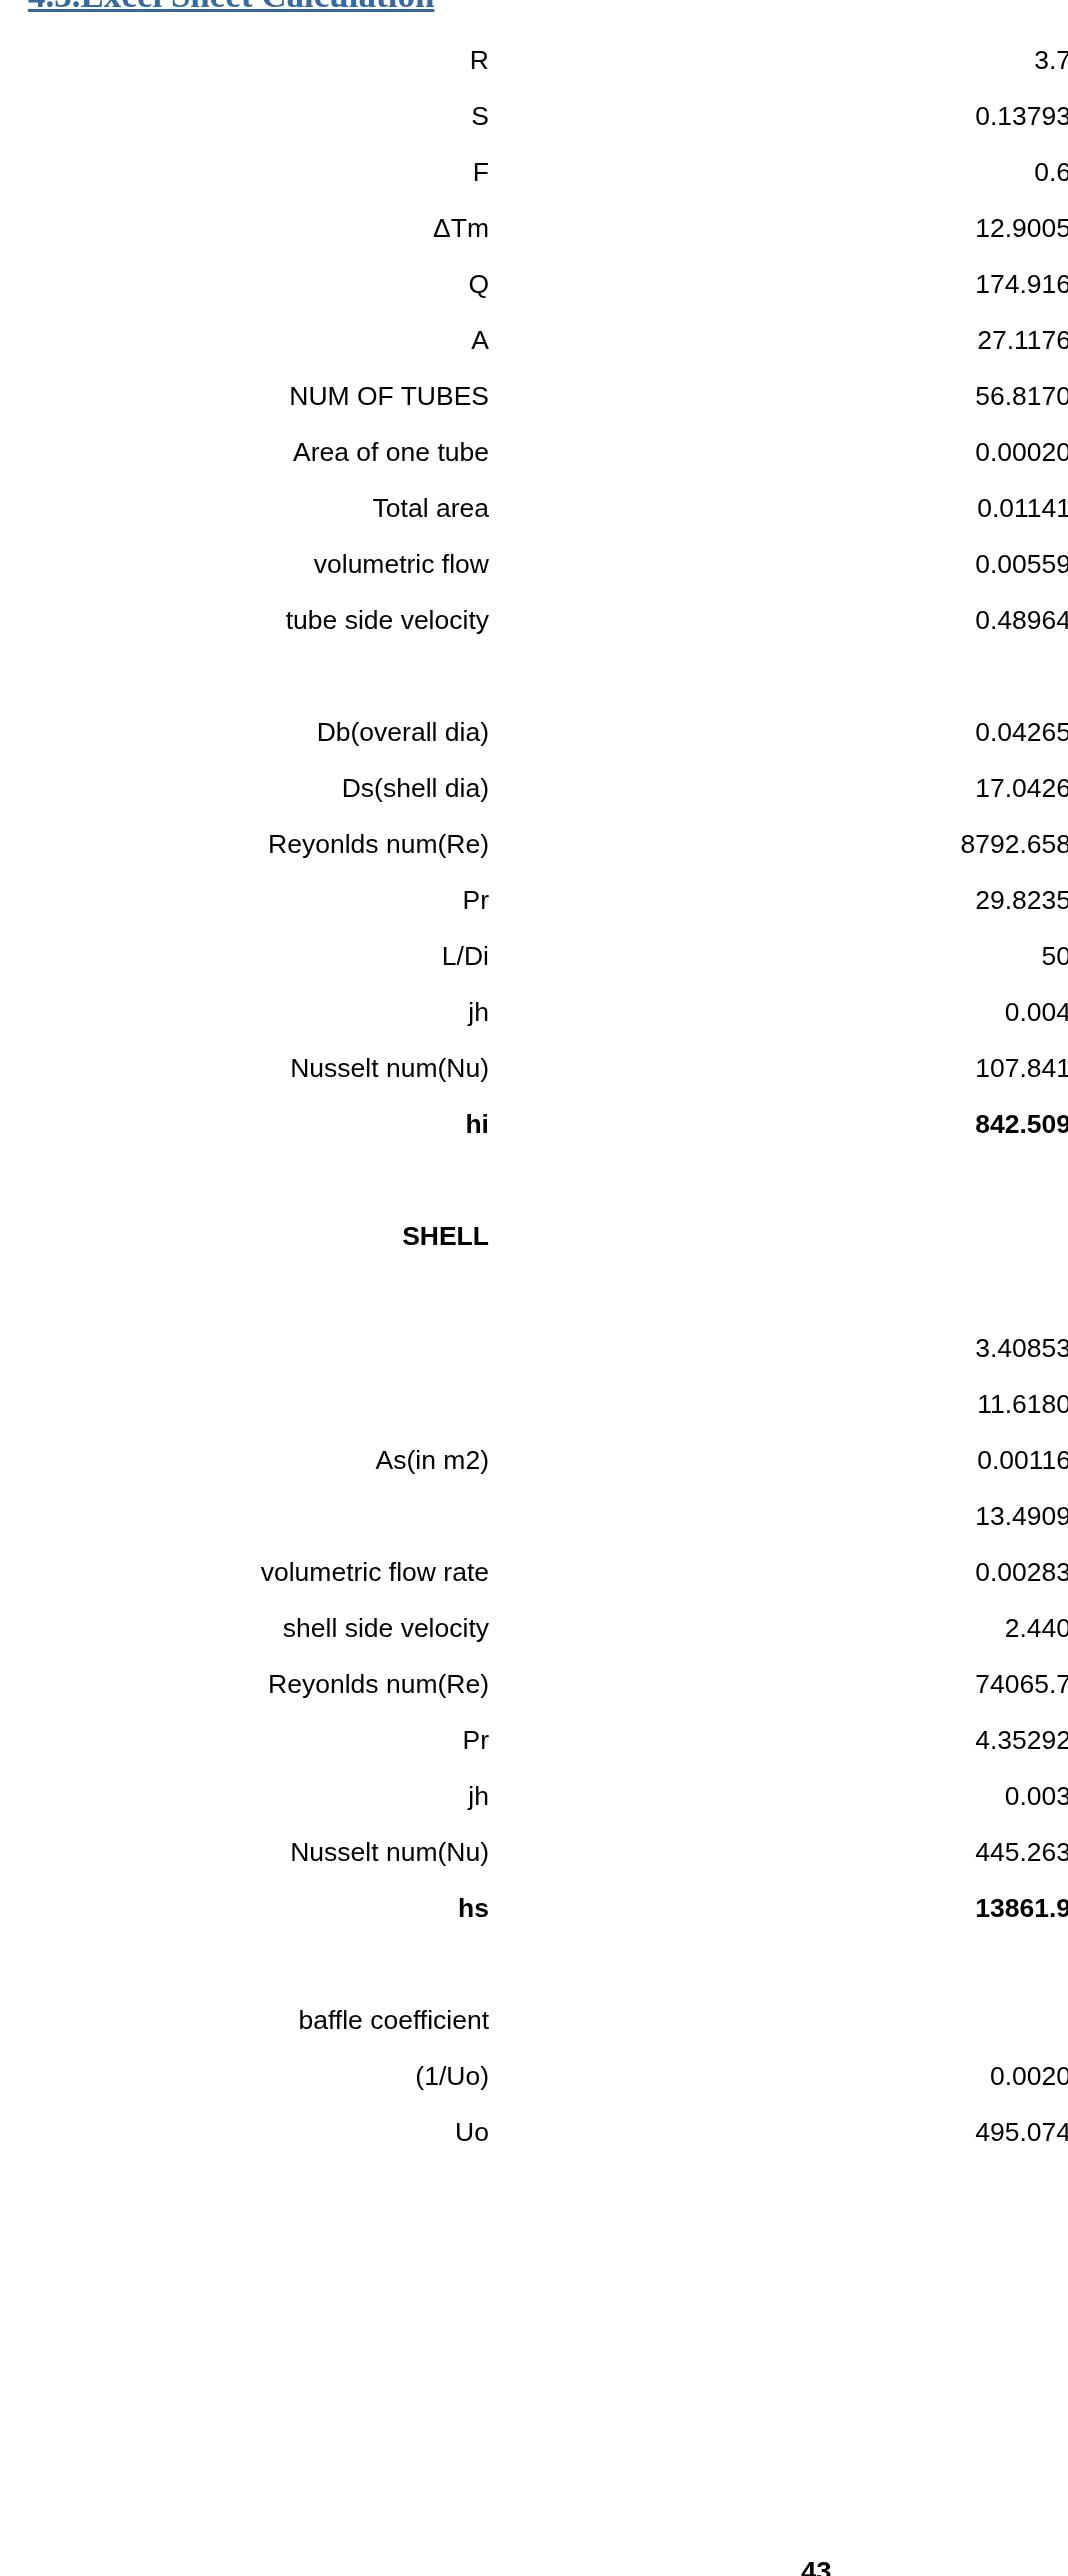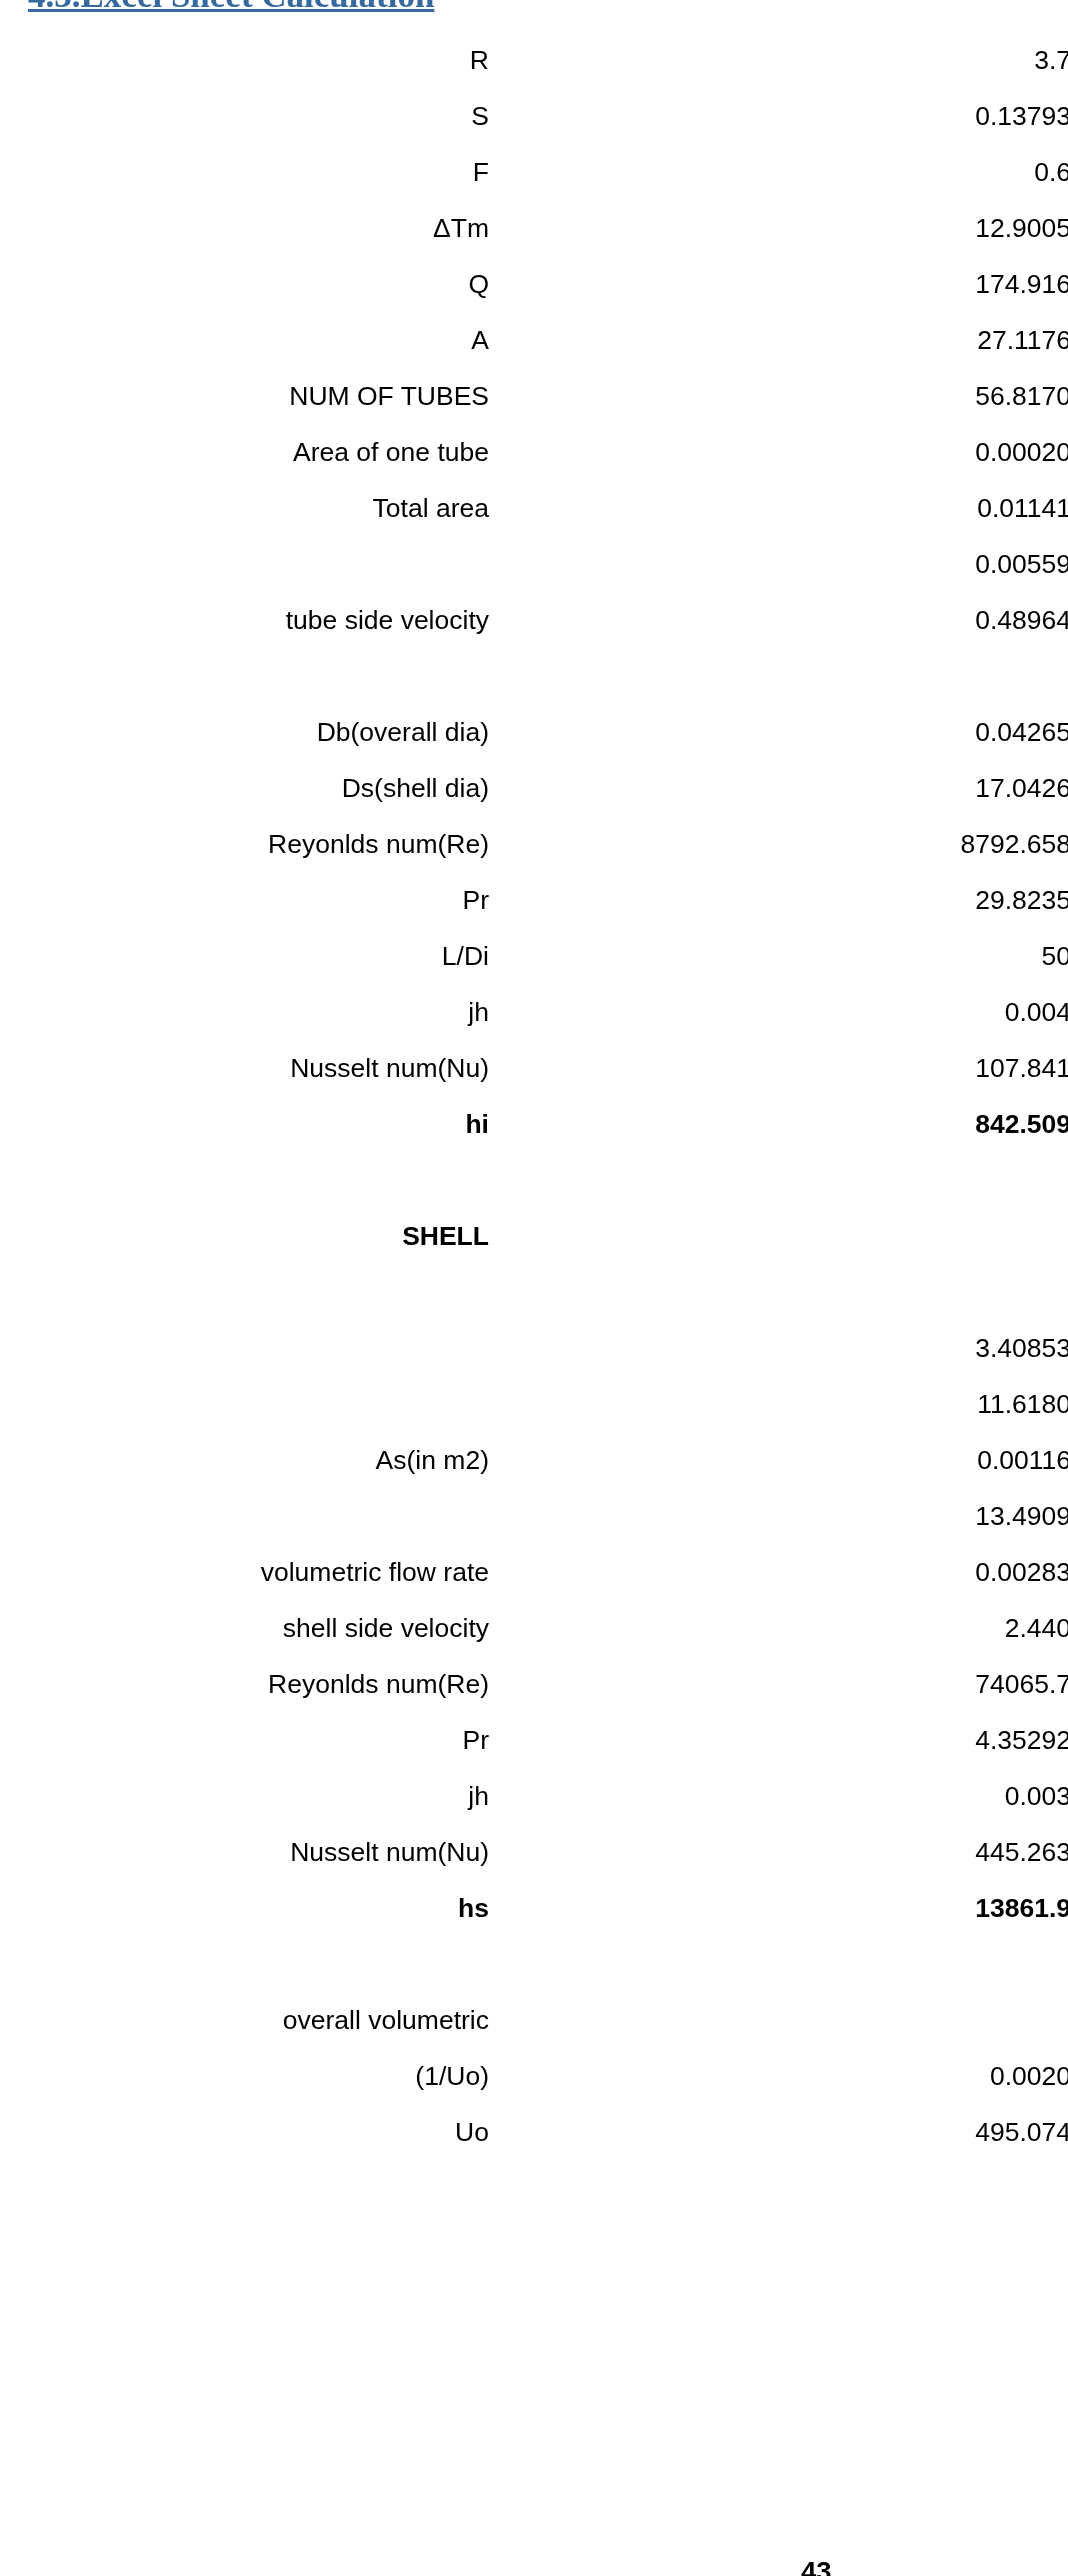--- a/index.html
+++ b/index.html
@@ -94,20 +94,21 @@
     </div>
   <div class="row">
       <span class="lbl">Area of one tube</span>
       <span class="val">0.00020</span>
     </div>
   <div class="row">
       <span class="lbl">Total area</span>
       <span class="val">0.01141</span>
     </div>
   <div class="row">
+      <span class="lbl">volumetric flow</span>
       <span class="val">0.00559</span>
     </div>
   <div class="row">
       <span class="lbl">tube side velocity</span>
       <span class="val">0.48964</span>
     </div>
   <div class="row">
       <span class="lbl"></span>
       <span class="val"></span>
     </div>
@@ -194,21 +195,21 @@
     </div>
   <div class="row b">
       <span class="lbl">hs</span>
       <span class="val">13861.9</span>
     </div>
   <div class="row">
       <span class="lbl"></span>
       <span class="val"></span>
     </div>
   <div class="row">
-      <span class="lbl">overall volumetric</span>
+      <span class="lbl">baffle coefficient</span>
       <span class="val"></span>
     </div>
   <div class="row">
       <span class="lbl">(1/Uo)</span>
       <span class="val">0.0020</span>
     </div>
   <div class="row">
       <span class="lbl">Uo</span>
       <span class="val">495.074</span>
     </div>

